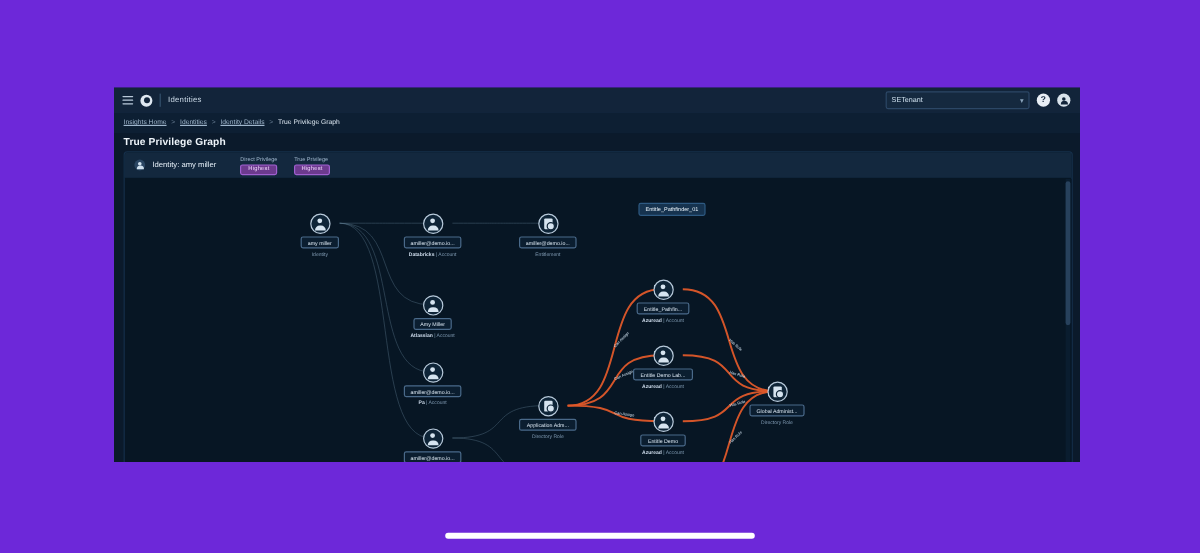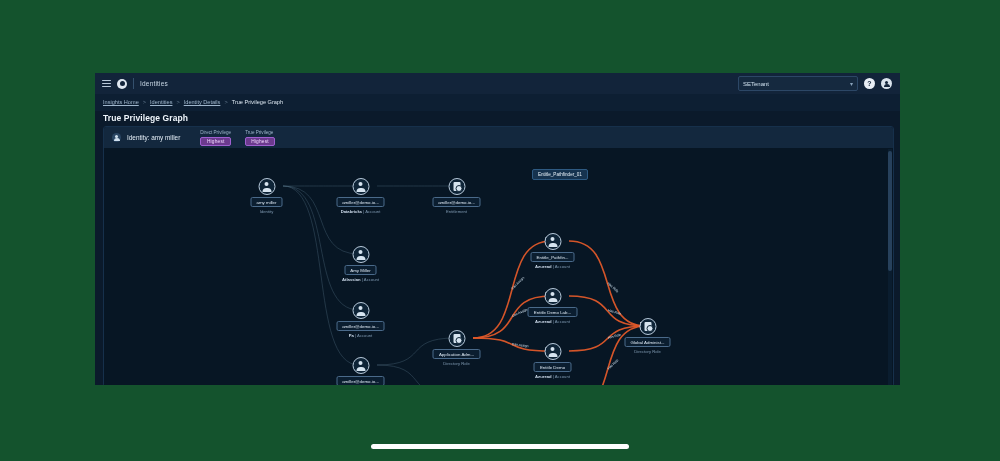--- a/index.html
+++ b/index.html
@@ -1,18 +1,18 @@
 <!DOCTYPE html>
 <html><head>
 <meta charset="utf-8">
 <style>
   html,body{margin:0;padding:0;background:#000;}
   body{width:1000px;height:461px;overflow:hidden;font-family:"Liberation Sans",sans-serif;}
 
-  #screen{position:relative;width:1000px;height:461px;background:#14532d;}
+  #screen{position:relative;width:1000px;height:461px;background:#6d28d9;}
 
   
   #window{
     position:absolute;left:95px;top:73px;width:805px;height:312px;
     background:#0b1a2b;overflow:hidden;
   }
 
   
   #appbar{
     position:absolute;left:0;top:0;width:805px;height:21px;

